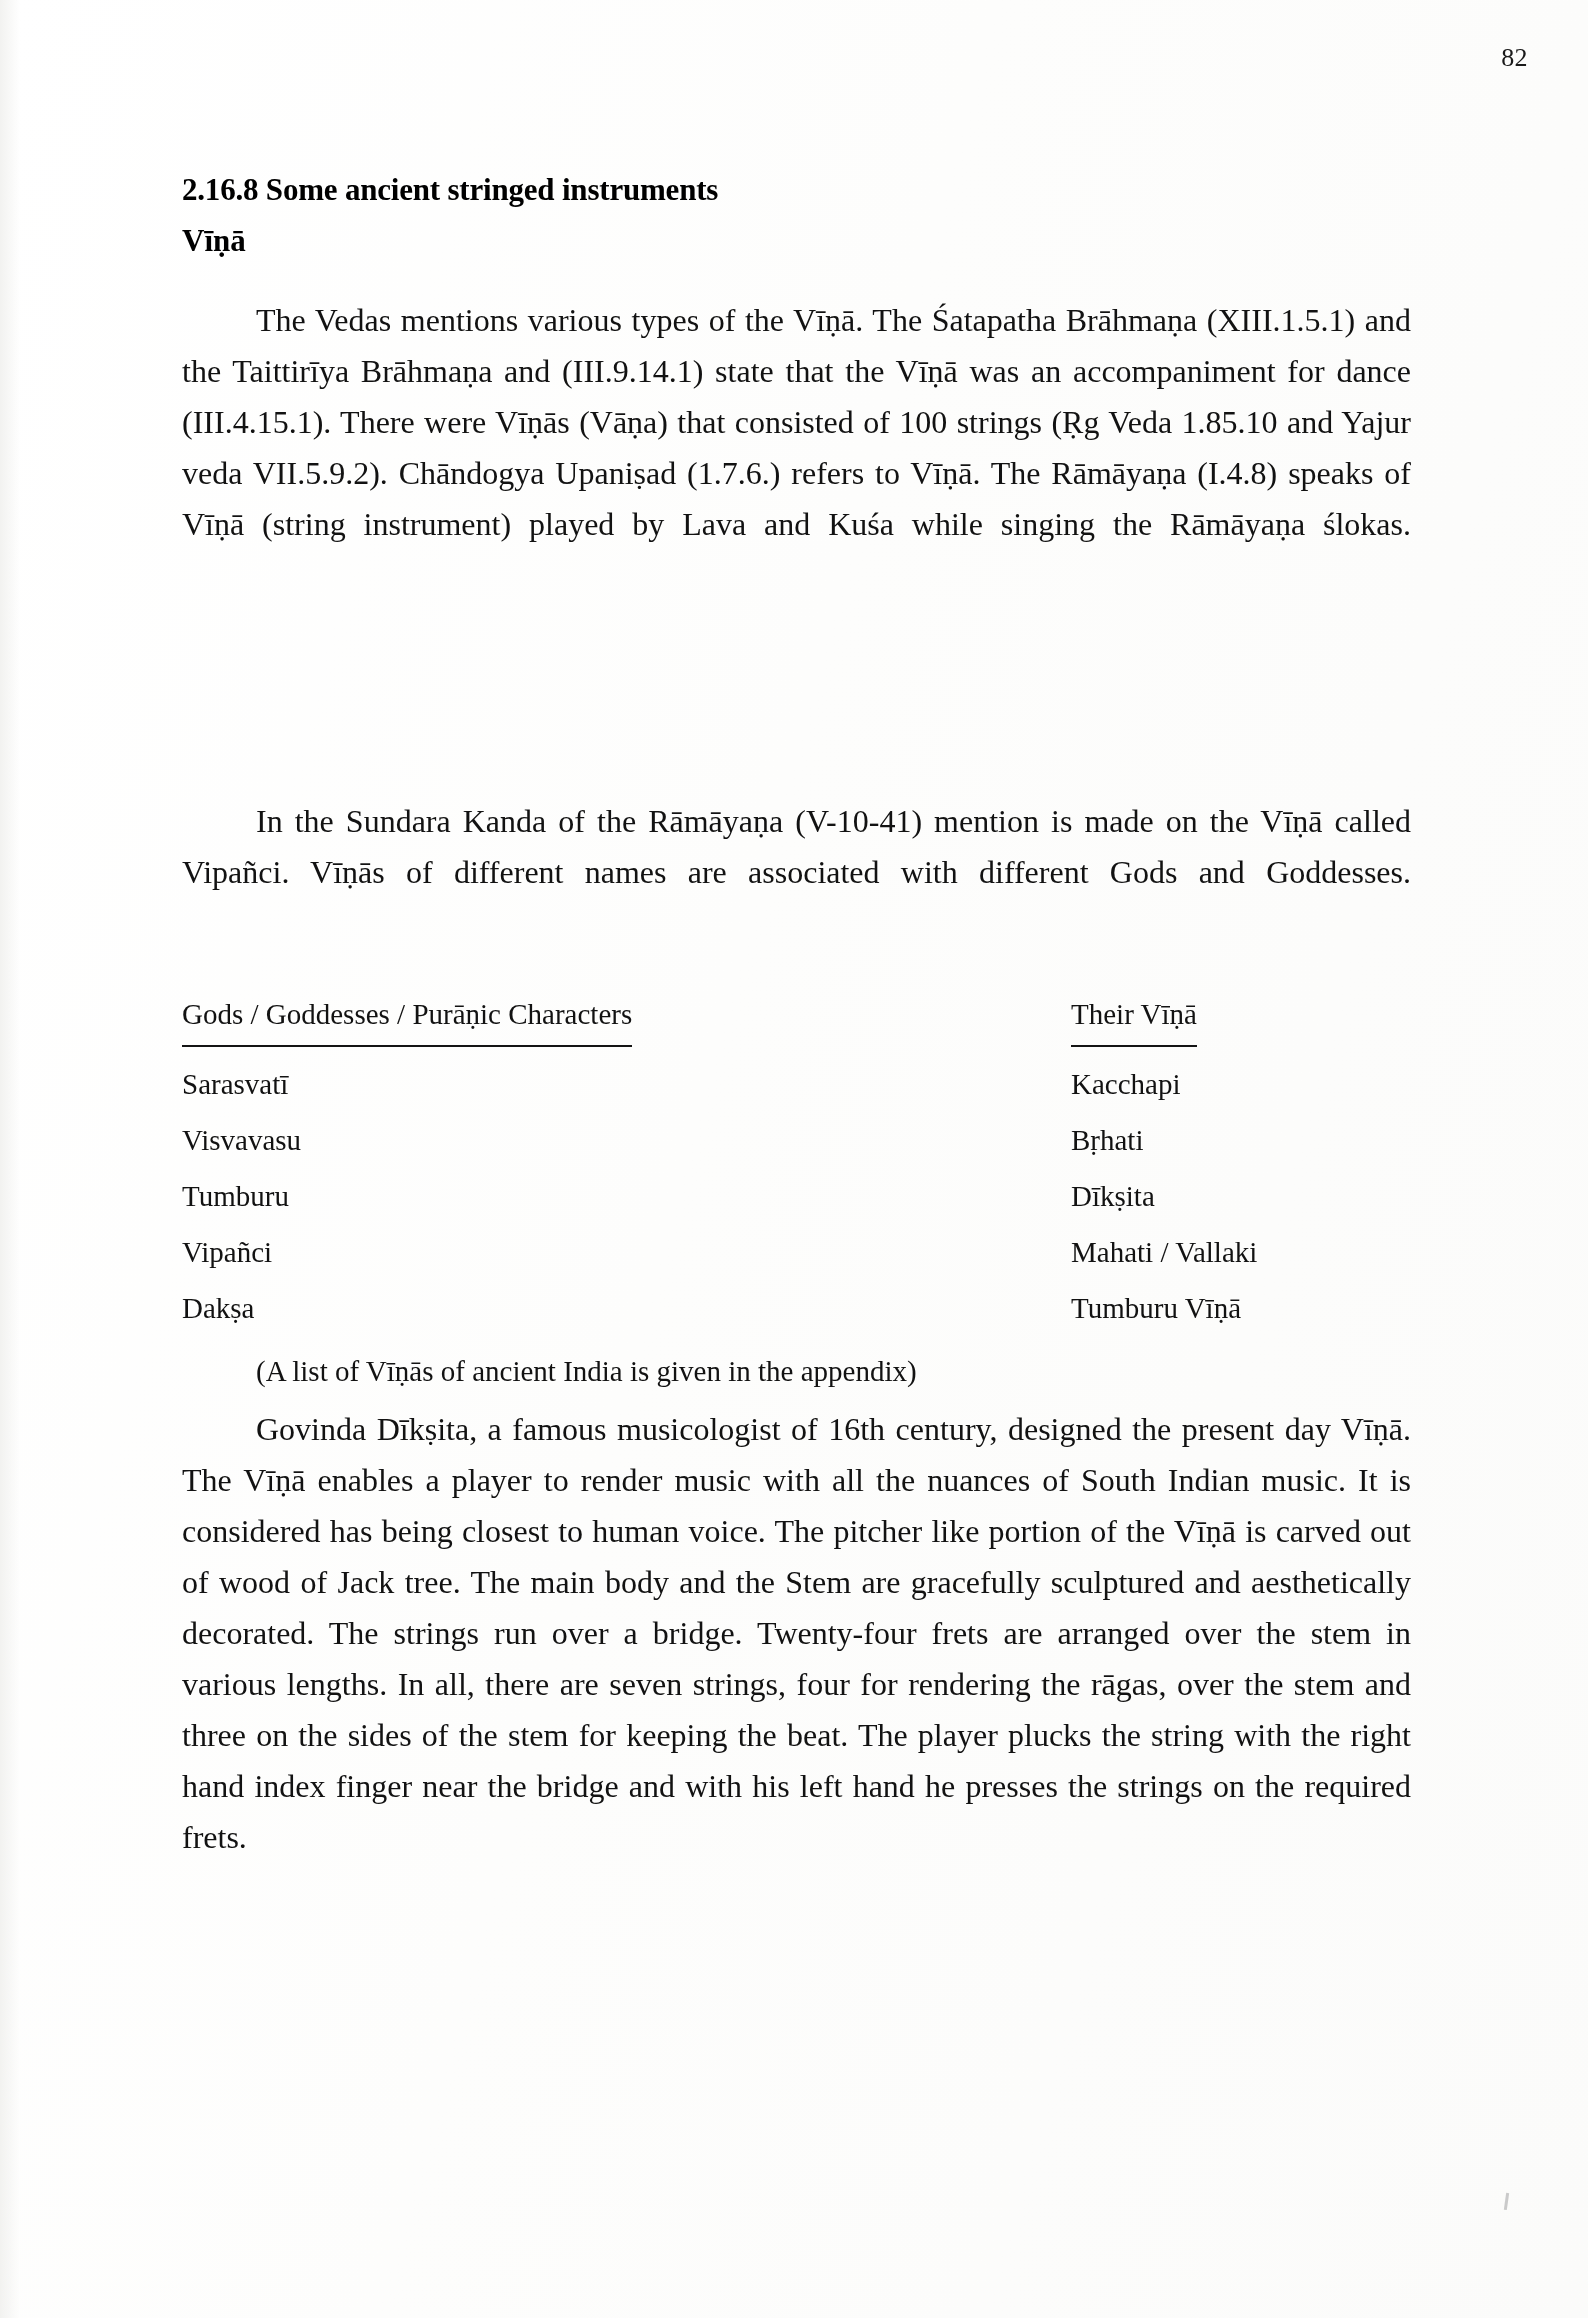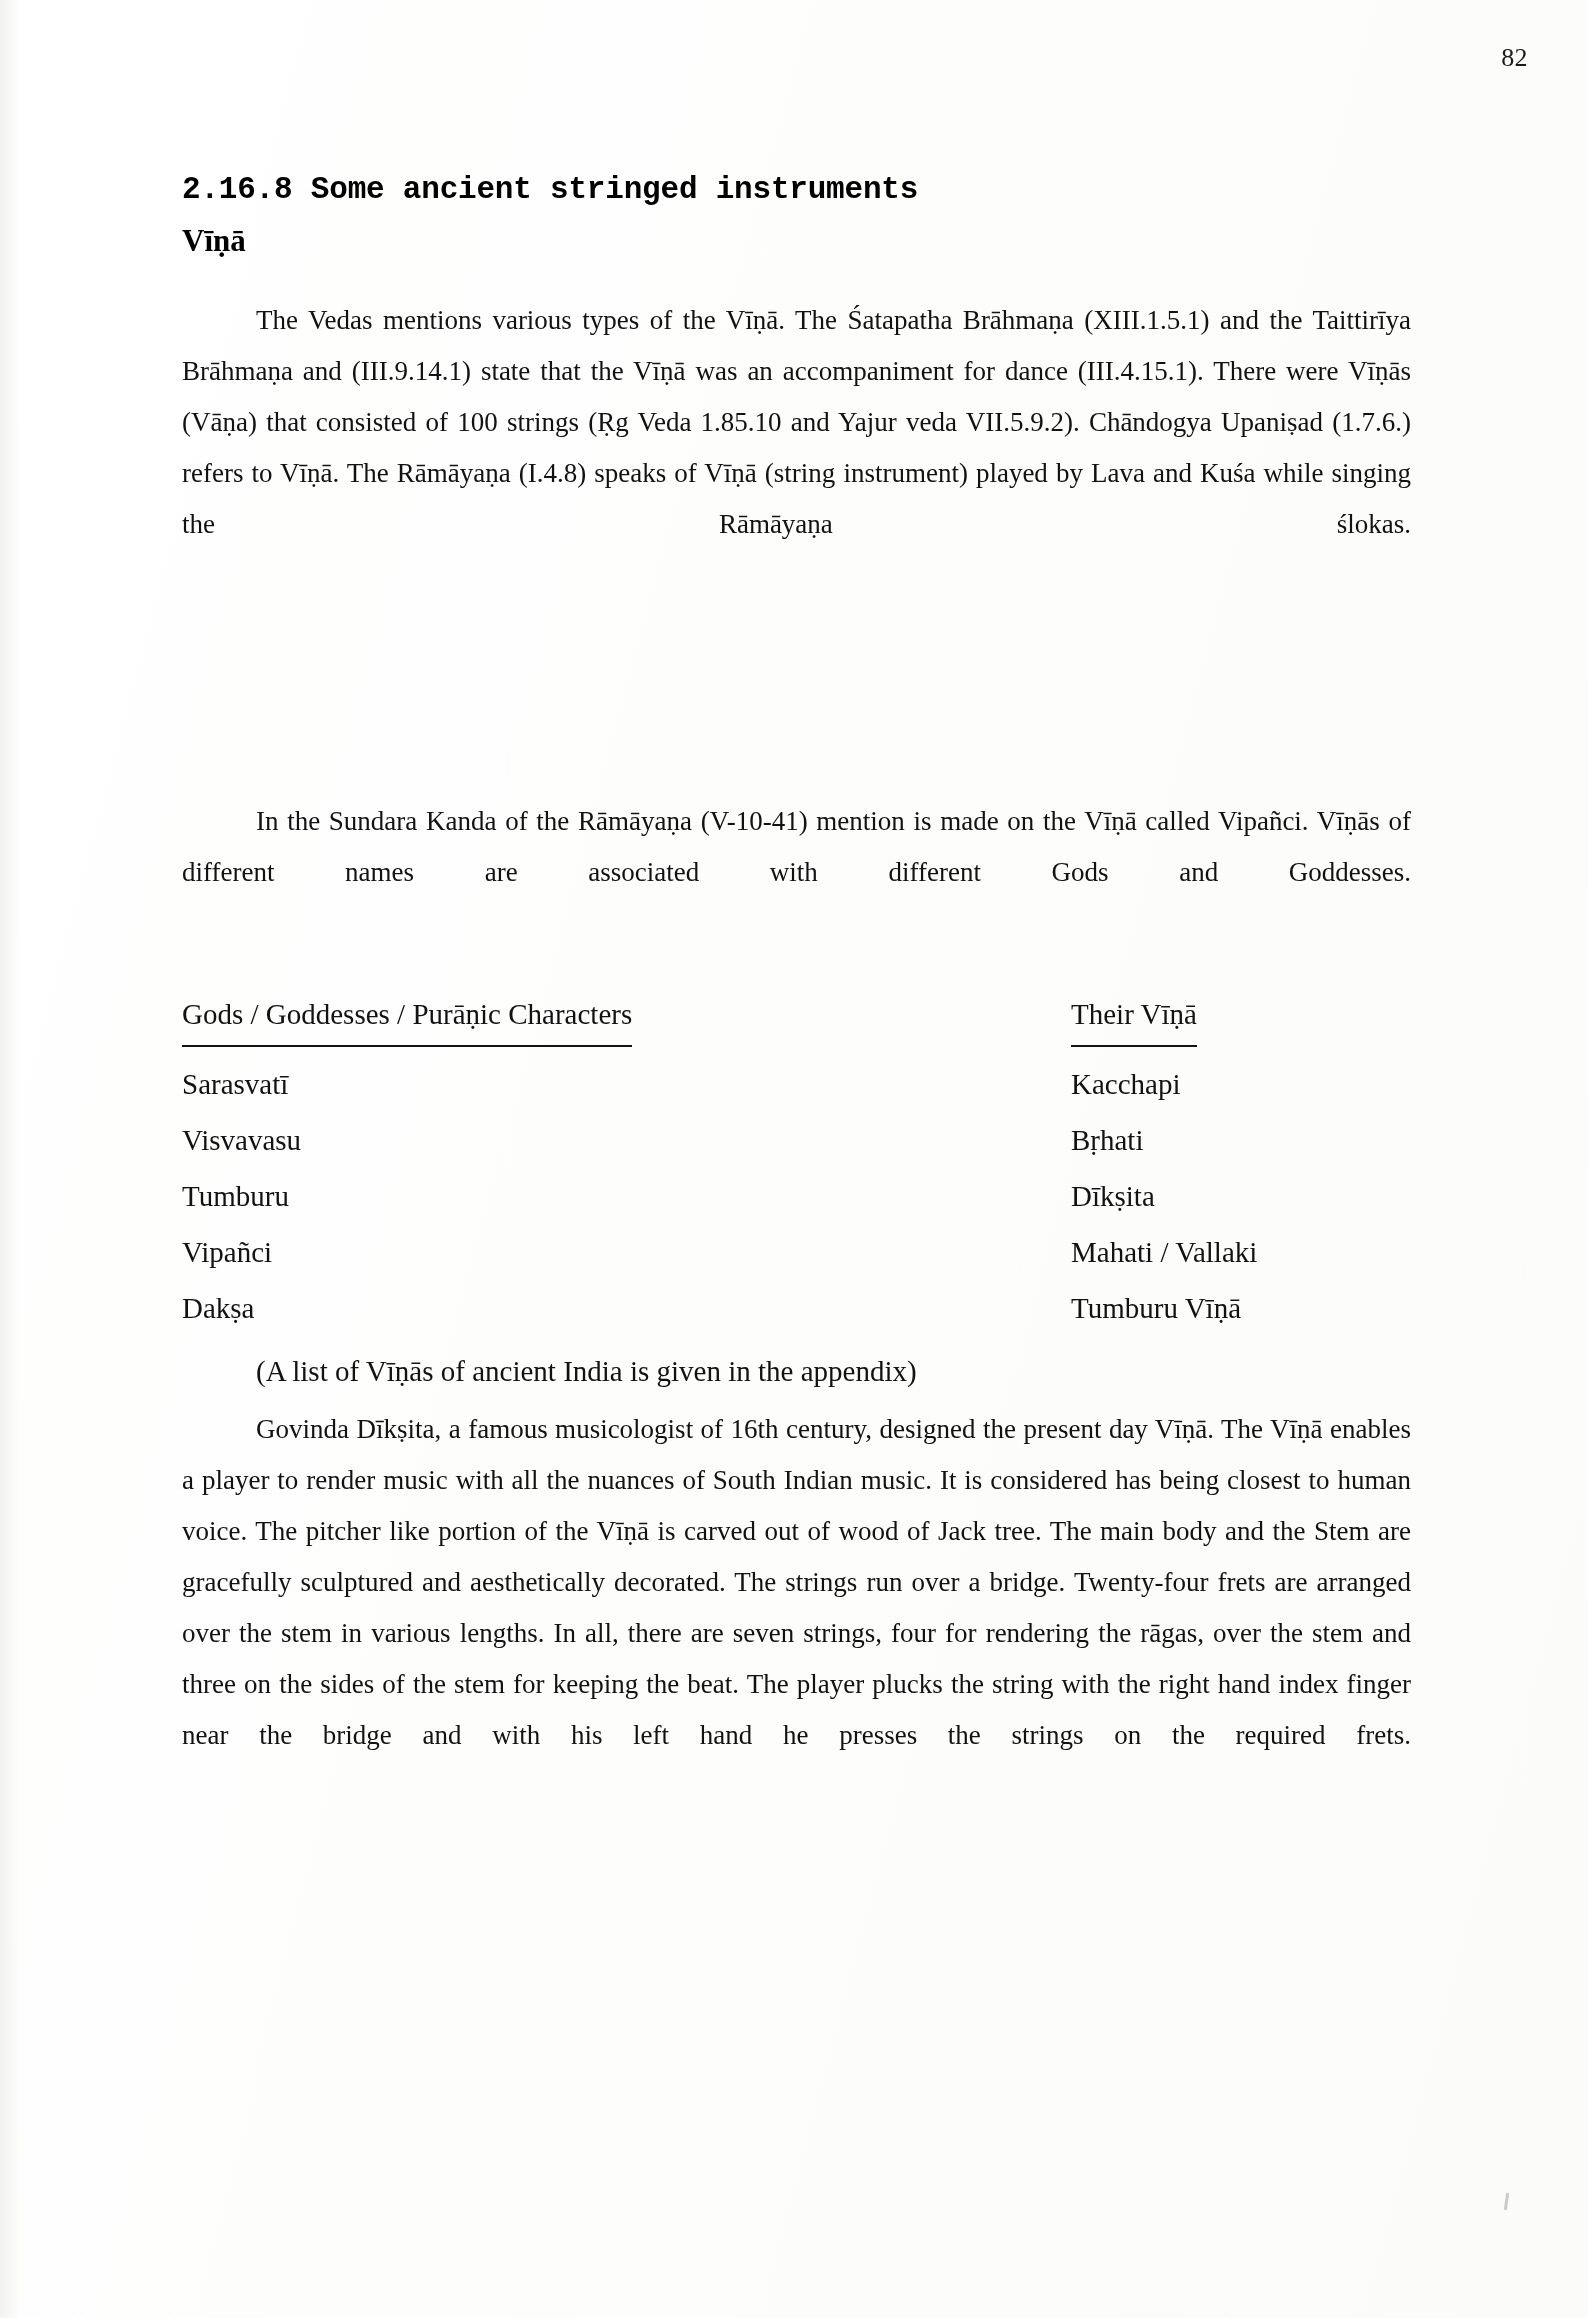--- a/index.html
+++ b/index.html
@@ -45,37 +45,36 @@
     margin: 0;
     padding: 0;
     font-size: 31px;
     font-weight: bold;
     letter-spacing: -0.2px;
     color: #000000;
     position: absolute;
     top: 172px;
     left: 0;
     white-space: nowrap;
-    font-family: Liberation Mono, monospace;
   }
   h2.sub-heading {
     margin: 0;
     padding: 0;
     font-size: 31px;
     font-weight: bold;
     color: #000000;
     position: absolute;
     top: 223px;
     left: 0;
     white-space: nowrap;
     text-align: center;
   }
   p.body-para {
     margin: 0;
-    font-size: 27px;
+    font-size: 32px;
     line-height: 51px;
     text-align: justify;
     text-justify: inter-word;
     text-indent: 74px;
     color: #121212;
     position: absolute;
     width: 1229px;
     hyphens: none;
   }
   

